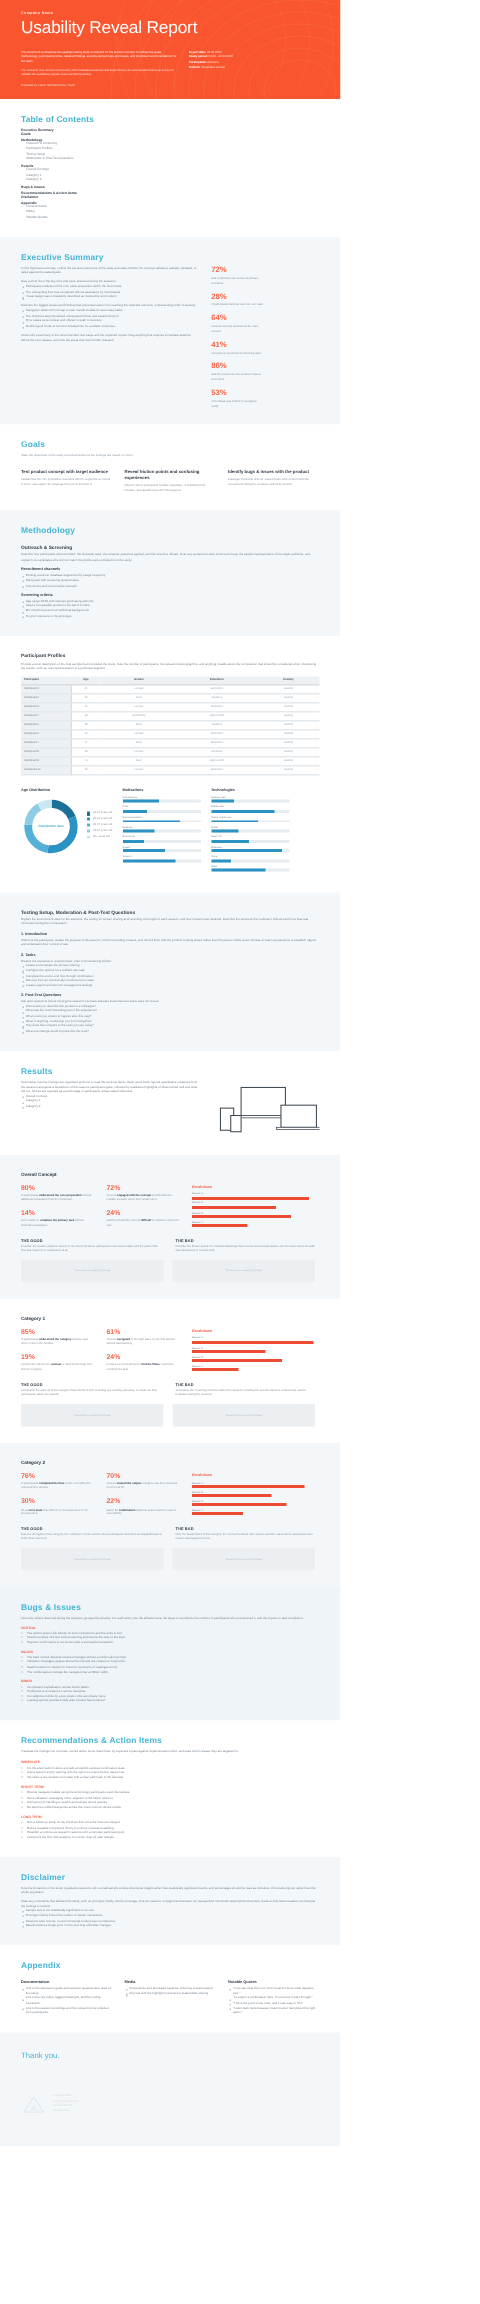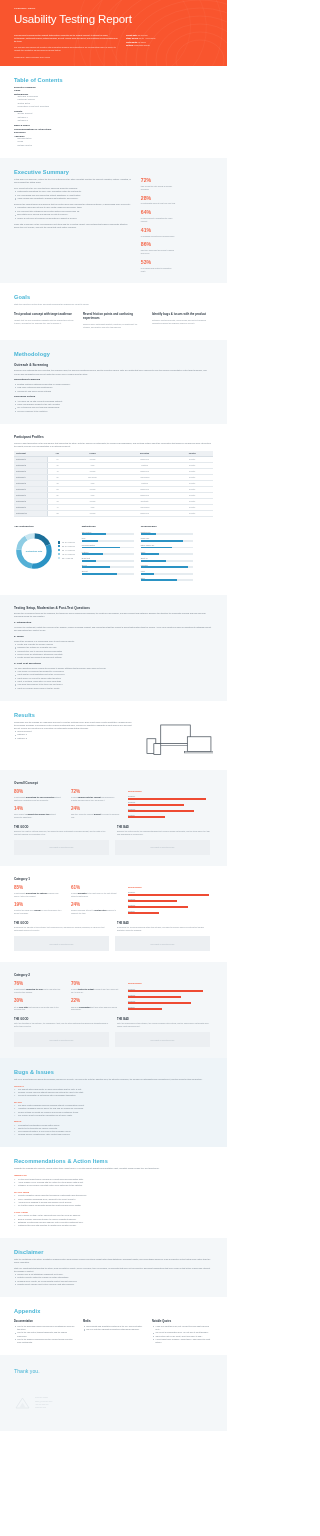--- a/index.html
+++ b/index.html
@@ -220,21 +220,21 @@
           <ellipse cx="200" cy="60" rx="126" ry="96"></ellipse>
       </g>
       <g fill="none" stroke="#ffffff" stroke-opacity="0.12" stroke-width="0.5">
         <ellipse cx="150" cy="30" rx="40" ry="46" transform="rotate(18 150 30)"></ellipse>
         <ellipse cx="150" cy="30" rx="56" ry="60" transform="rotate(18 150 30)"></ellipse>
         <ellipse cx="150" cy="30" rx="72" ry="74" transform="rotate(18 150 30)"></ellipse>
       </g>
     </svg>
     <div class="hero-inner">
       <div class="brand">Company Name</div>
-      <h1>Usability Testing Report</h1>
+      <h1>Usability Reveal Report</h1>
       <div class="hero-body">
         <div class="col-l">
           <p class="hero-p strongish">This document summarizes the usability testing study conducted for the product concept. It outlines the goals, methodology, participant profiles, detailed findings, severity-ranked bugs and issues, and prioritized recommendations for the team.</p>
           <p class="hero-p" style="margin-top:2.5px">The research was carried out remotely with moderated sessions and supported by an unmoderated follow-up survey to validate the qualitative signals observed during testing.</p>
           <p class="hero-byline">Prepared by: Name Surname
 Role / Team</p>
         </div>
         <div class="col-r">
           <div class="hero-meta">
             <div><b>Report date:</b> <span>00.00.0000</span></div>

